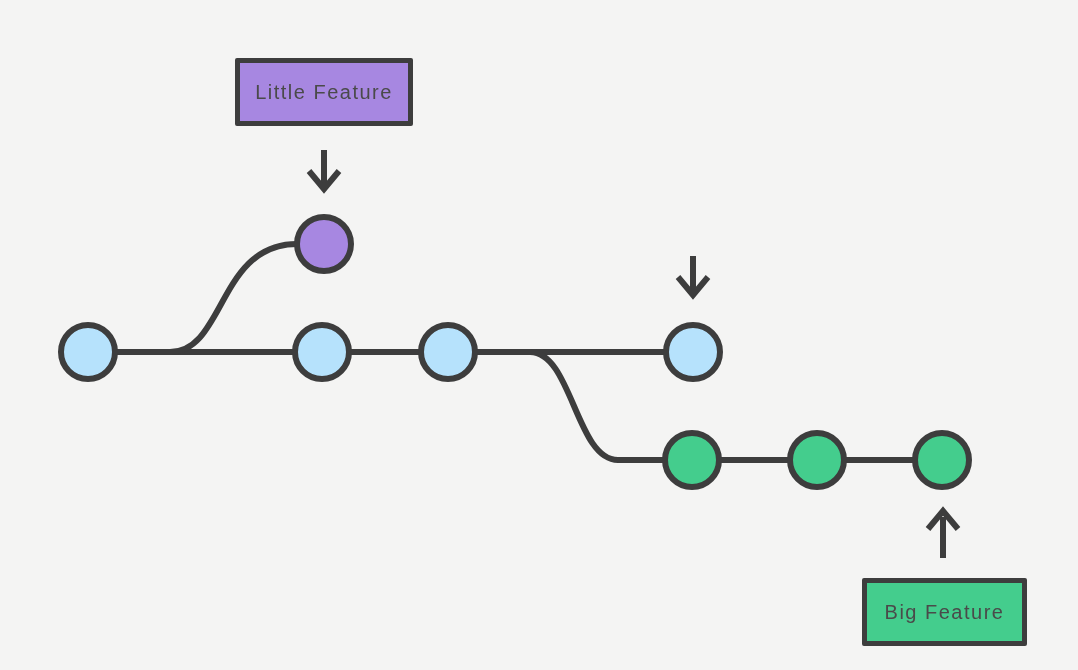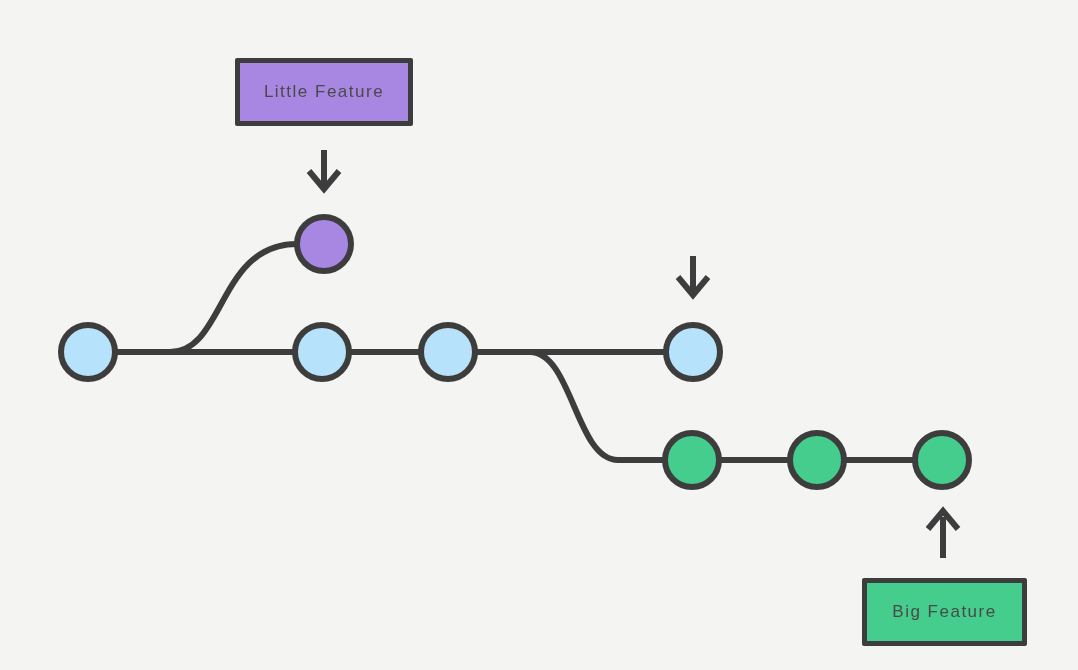--- a/index.html
+++ b/index.html
@@ -44,21 +44,21 @@
   .commit-blue  { fill: var(--blue); }
   .commit-purple{ fill: var(--purple); }
   .commit-green { fill: var(--green); }
   .label-box {
     position: absolute;
     border: 5px solid var(--stroke);
     border-radius: 2px;
     display: flex;
     align-items: center;
     justify-content: center;
-    font-size: 17px;
+    font-size: 20px;
     letter-spacing: 1.5px;
     color: var(--text);
   }
   .label-box.purple { background: var(--purple); }
   .label-box.blue   { background: var(--blue); }
   .label-box.green  { background: var(--green); text-align: center; }
   #box-little { left: 235px; top: 58px;  width: 178px; height: 68px; }
   #box-master { left: 628px; top: 167px; width: 128px; height: 65px; }
   #box-big    { left: 862px; top: 578px; width: 165px; height: 68px; }
 </style>

